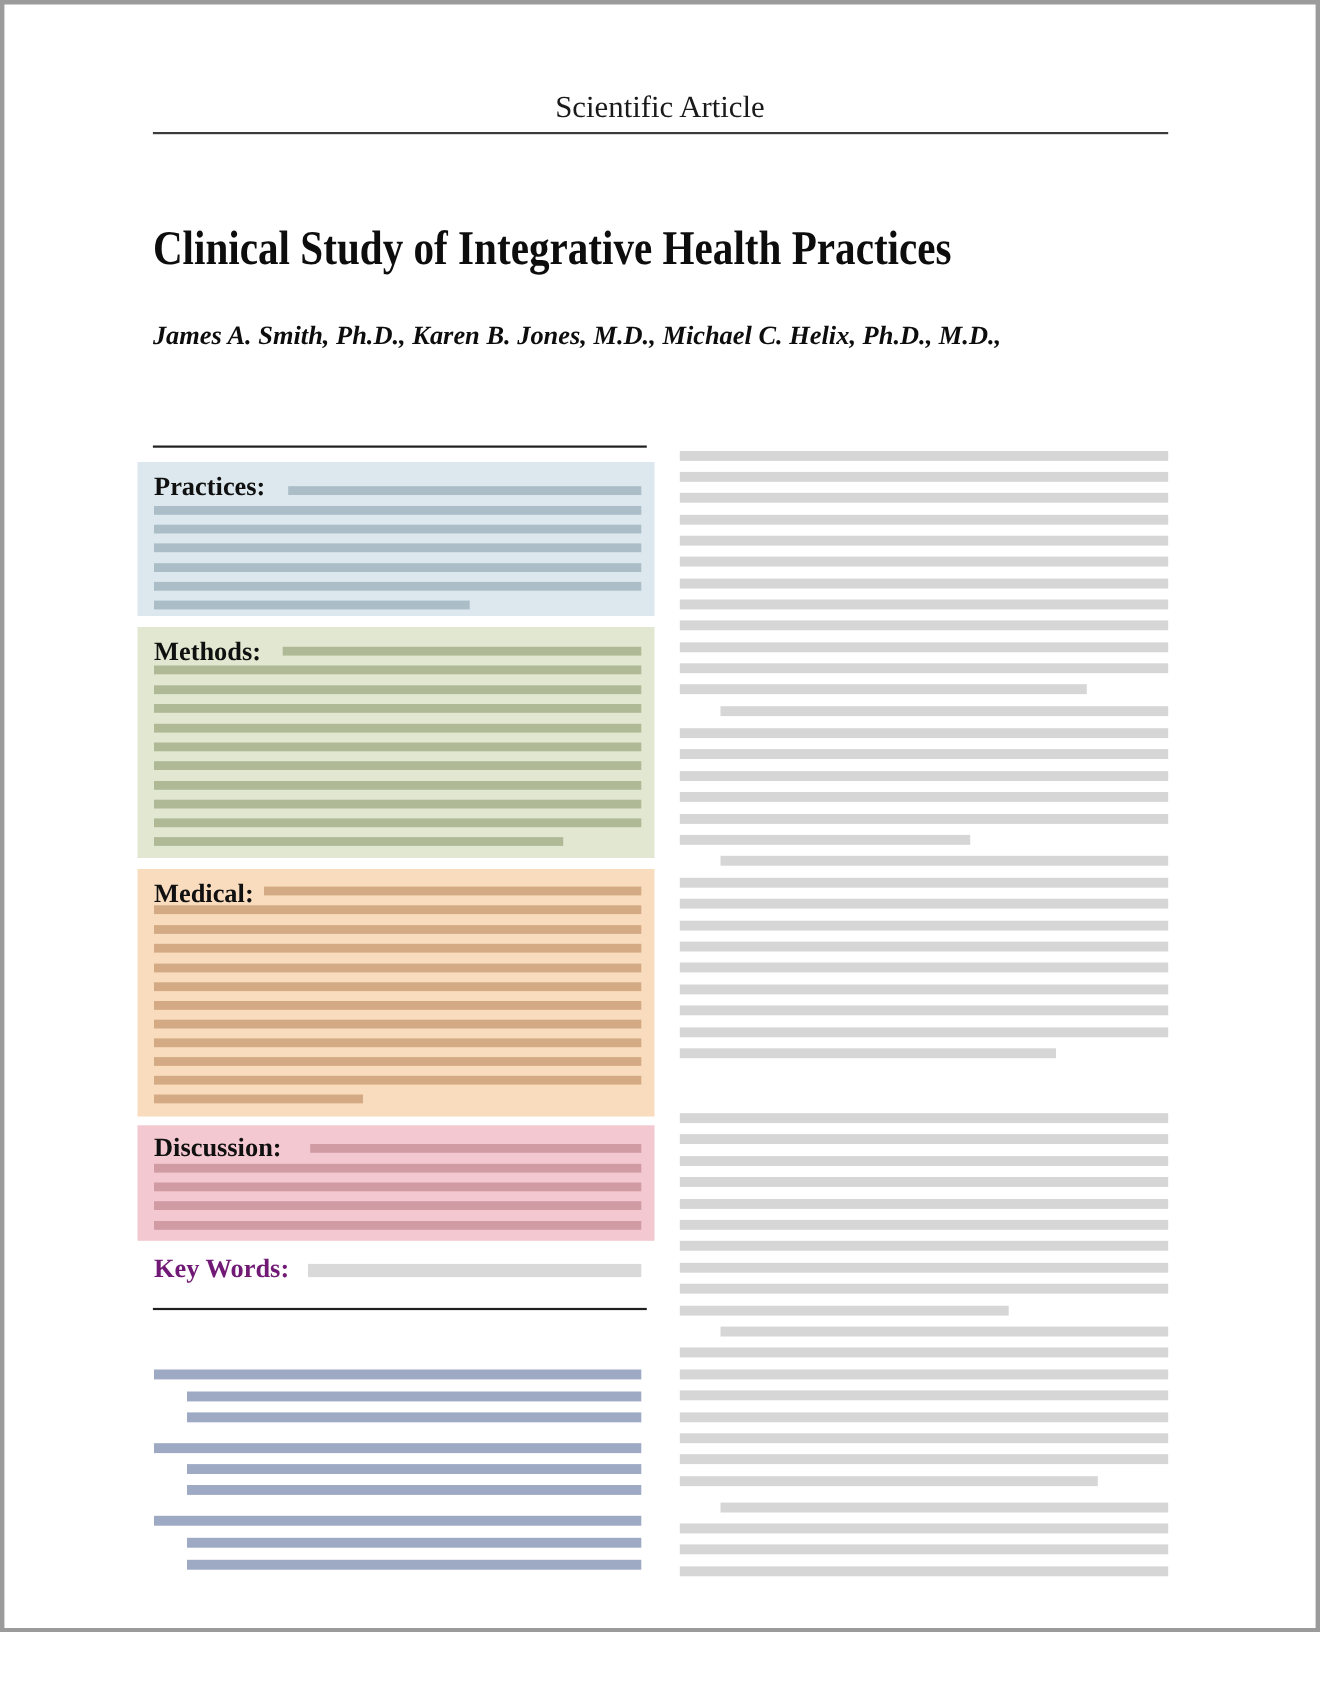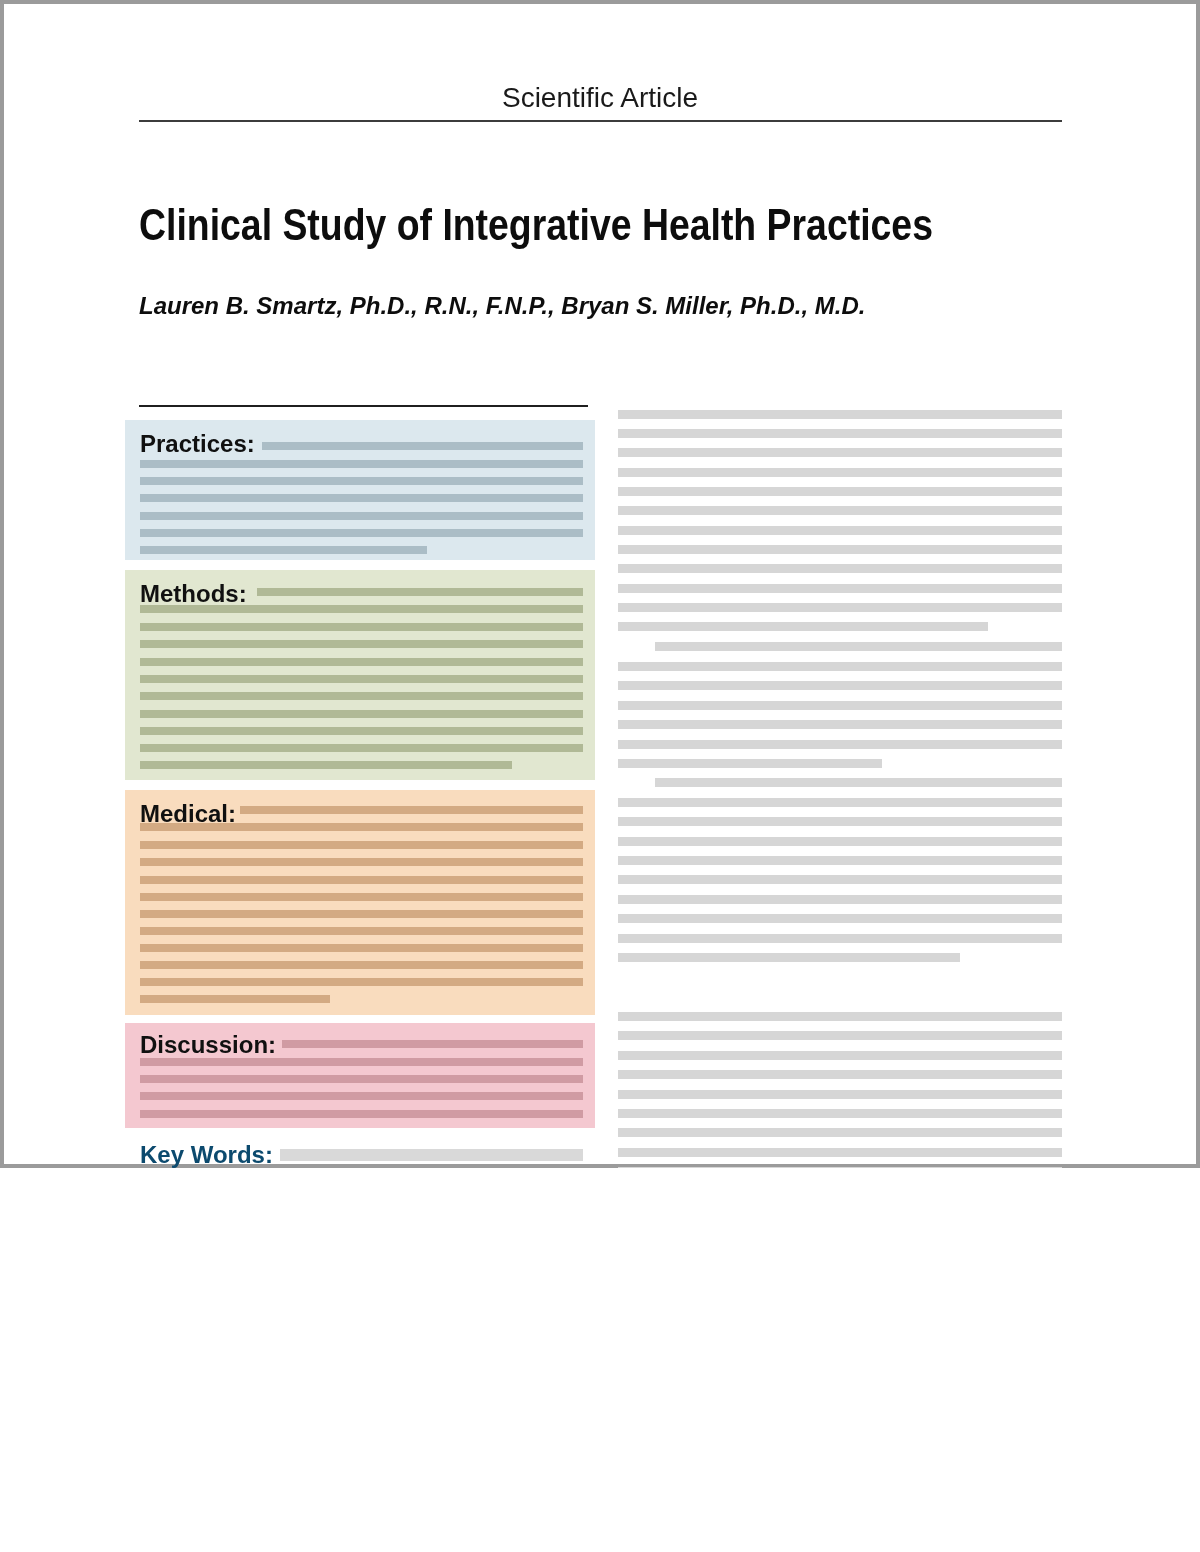--- a/index.html
+++ b/index.html
@@ -1,23 +1,23 @@
 <!DOCTYPE html>
 <html><head>
 <meta charset="utf-8">
 <style>
   html, body { margin: 0; padding: 0; background: #ffffff; }
   .page {
     position: relative;
     width: 1200px;
-    height: 1168px;
+    height: 1484px;
     background: #ffffff;
     box-shadow: inset 0 0 0 4px #9b9b9b;
     overflow: hidden;
-    font-family: Liberation Sans, sans-serif;
+    font-family: Liberation Serif, serif;
   }
   .kicker {
     position: absolute;
     top: 82px; left: 0; width: 100%;
     text-align: center;
     font-size: 28px;
     color: #1a1a1a;
   }
   .rule { position: absolute; height: 2px; background: #1f1f1f; }
   .rule-header { left: 139px; top: 120px; width: 923px; background: #3c3c3c; }
@@ -57,21 +57,21 @@
     font-weight: bold;
     color: #101010;
     white-space: nowrap;
   }
   .block-discussion .section-label { top: 8px; }
   .keywords-label {
     position: absolute;
     top: 1141px; left: 140px;
     font-size: 24px;
     font-weight: bold;
-    color: #0c4a6e;
+    color: #701a75;
   }
   #bars-layer { position: absolute; top: 0; left: 0; width: 100%; height: 100%; }
   .bar { position: absolute; }
   .footer {
     position: absolute;
     top: 1464px; right: 135px;
     font-size: 26px;
     color: #111111;
     white-space: nowrap;
   }
@@ -82,21 +82,21 @@
 <body>
 
 <div class="page">
 
   <div class="kicker">Scientific Article</div>
   <div class="rule rule-header"></div>
 
   <h1 class="title">Clinical Study of Integrative Health Practices</h1>
 
   <div class="authors">
-    <div>Lauren B. Smartz, Ph.D., R.N., F.N.P., Bryan S. Miller, Ph.D., M.D.</div>
+    <div>James A. Smith, Ph.D., Karen B. Jones, M.D., Michael C. Helix, Ph.D., M.D.,</div>
   </div>
 
   <div class="rule rule-abstract"></div>
 
   <section class="block block-abstract" style="background-color: rgb(220, 232, 238);">
     <span class="section-label">Practices:</span>
   </section>
 
   <section class="block block-methods" style="background-color: rgb(225, 231, 208);">
     <span class="section-label">Methods:</span>

